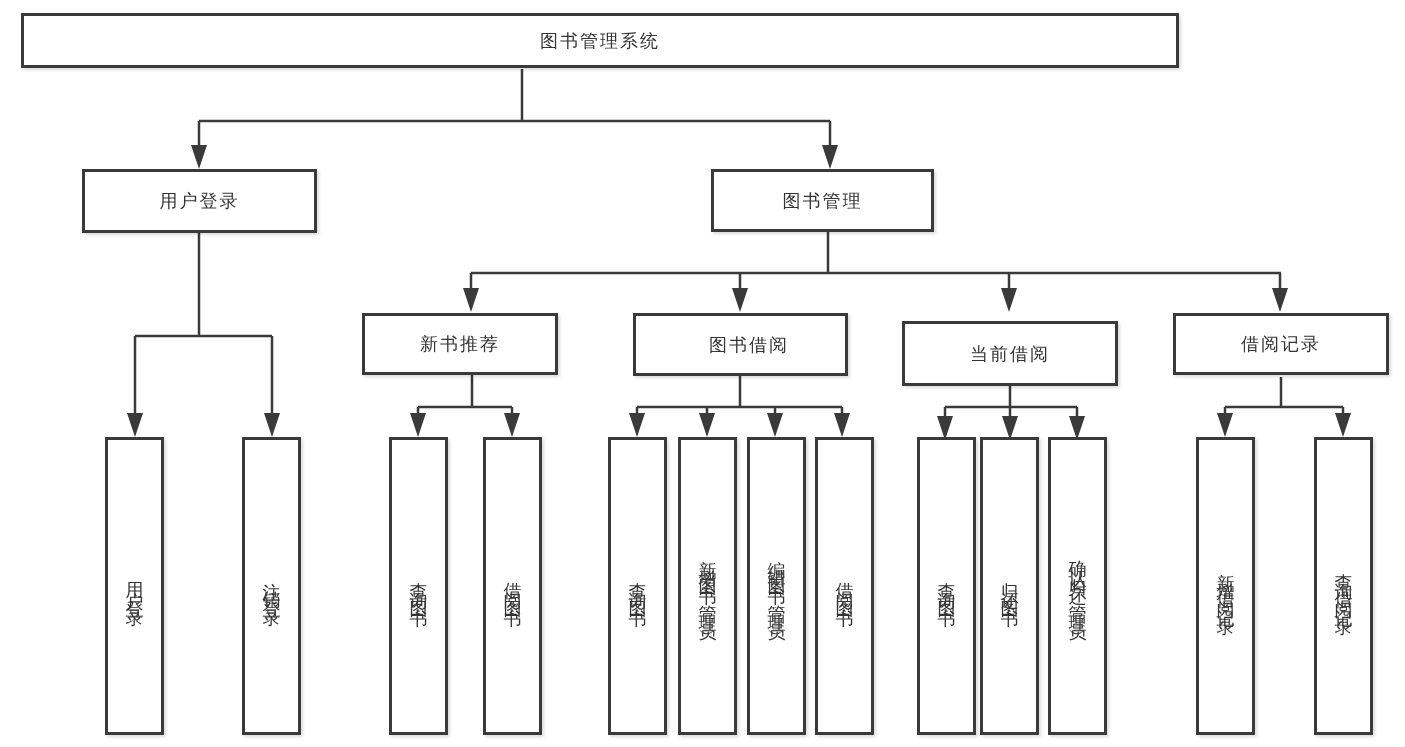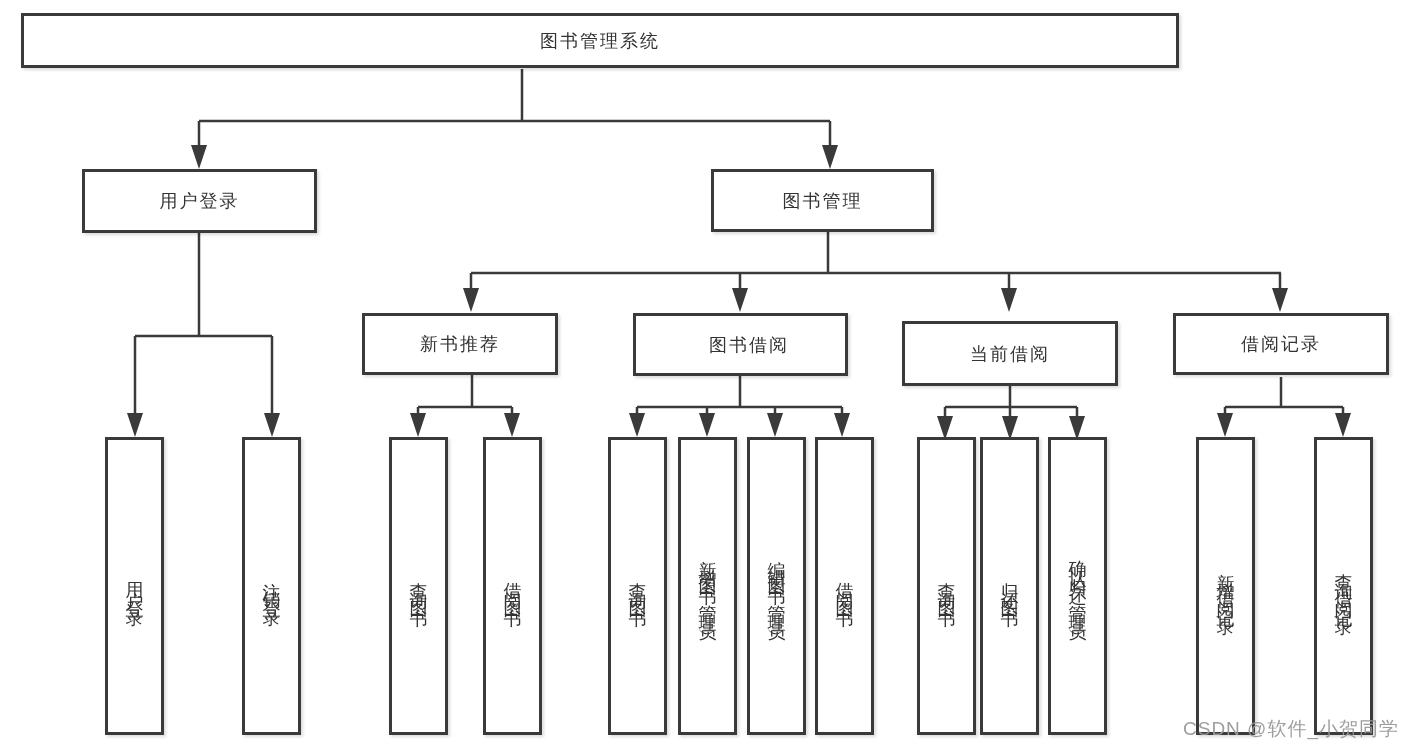--- a/index.html
+++ b/index.html
@@ -187,15 +187,14 @@
     <span class="vtext">确认归还（管理员）</span>
   </div>
 
   <div class="node leaf" id="l-br1">
     <span class="vtext">新增借阅记录</span>
   </div>
   <div class="node leaf" id="l-br2">
     <span class="vtext">查询借阅记录</span>
   </div>
 
-  <div class="watermark">CSDN @软件_小贺同学</div>
 
 </div>
 
 </body></html>

